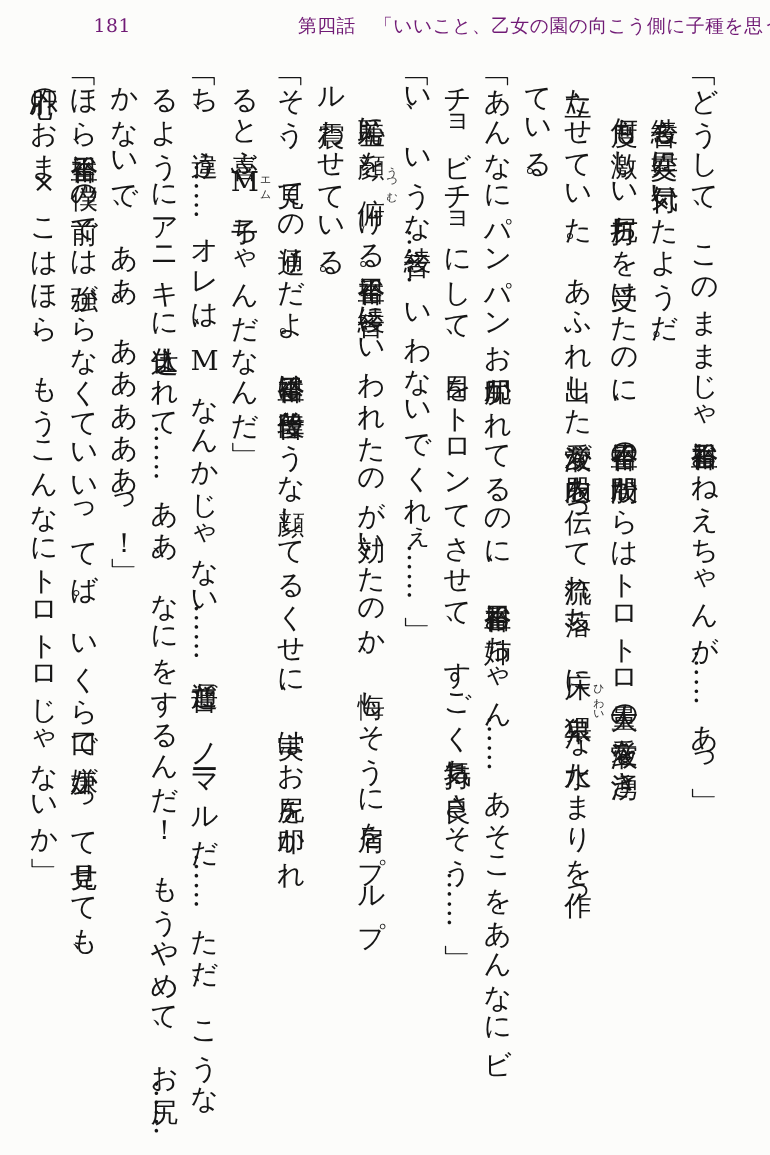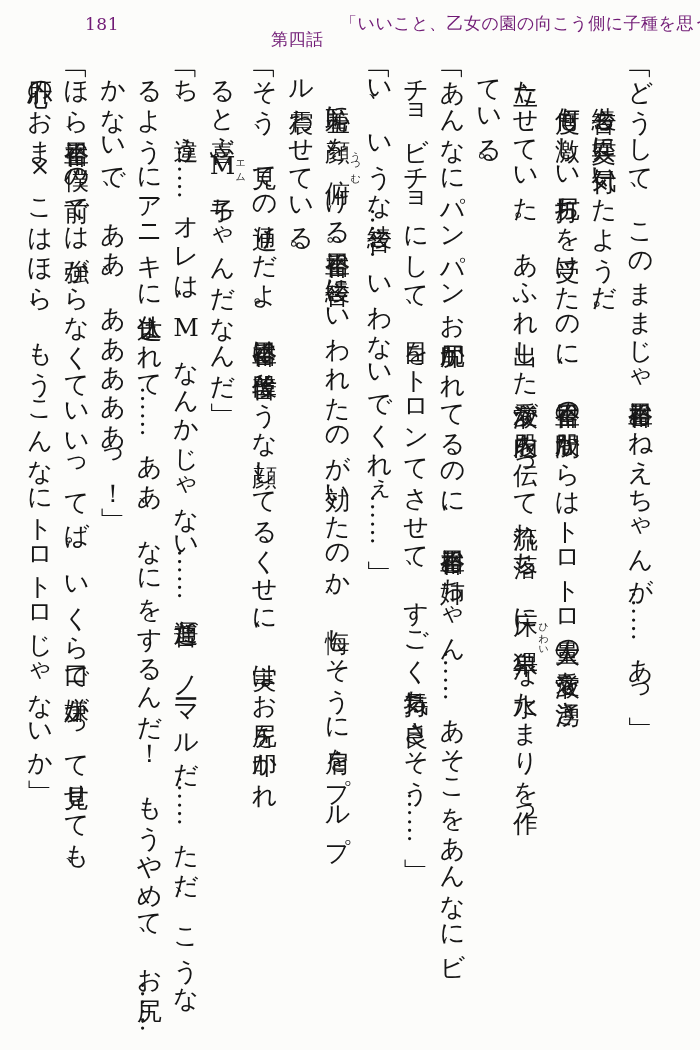--- a/index.html
+++ b/index.html
@@ -26,21 +26,21 @@
     color: #701a75;
   }
   .page-number {
     position: absolute;
     left: 85px;
     top: 2px;
   }
   .chapter-label {
     position: absolute;
     left: 271px;
-    top: 16px;
+    top: 0;
   }
   .chapter-title {
     position: absolute;
     left: 340px;
     top: 0;
     white-space: nowrap;
   }
   .text-body {
     position: absolute;
     top: 62px;

